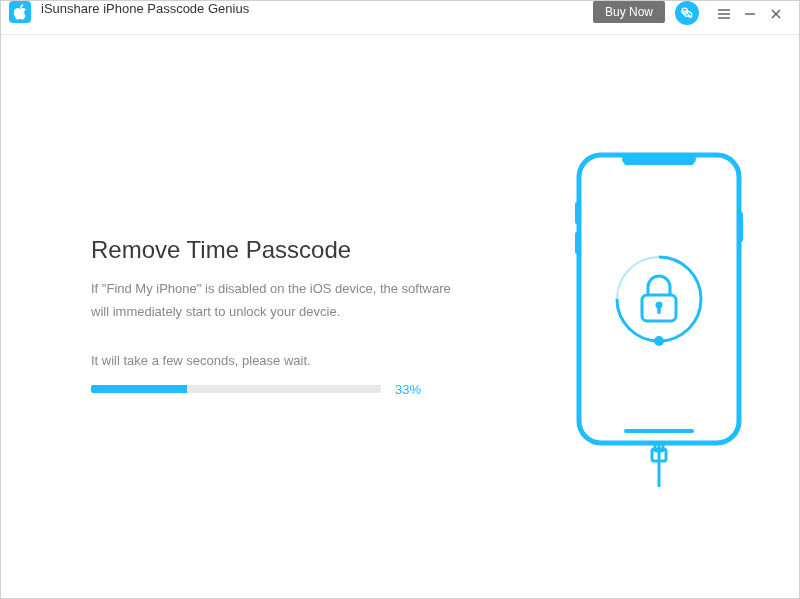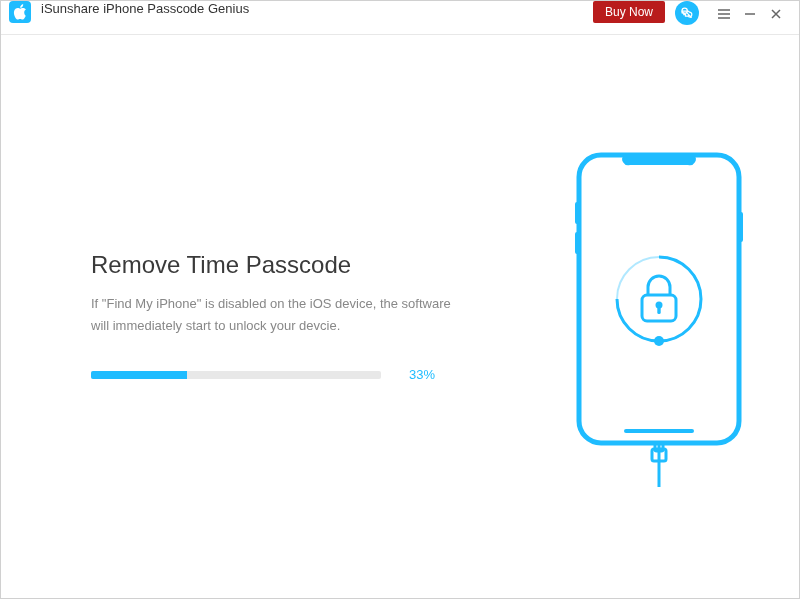--- a/index.html
+++ b/index.html
@@ -31,21 +31,21 @@
     margin-right: 10px;
   }
   .app-icon svg { width: 14px; height: 16px; }
   .app-title {
     font-size: 13px;
     color: #333;
     flex: 0 0 auto;
   }
   .spacer { flex: 1 1 auto; }
   .buy-btn {
-    background: #b91c1c;
+    background: #737373;
     color: #fff;
     font-size: 12px;
     padding: 4px 12px;
     border-radius: 2px;
     margin-right: 10px;
     cursor: pointer;
   }
   .key-btn {
     width: 24px;
     height: 24px;
@@ -93,21 +93,21 @@
     max-width: 380px;
   }
   .wait-text {
     font-size: 13px;
     color: #888;
     margin-bottom: 14px;
   }
   .progress-row {
     display: flex;
     align-items: center;
-    gap: 28px;
+    gap: 14px;
   }
   .progress-track {
     width: 290px;
     height: 8px;
     background: #e8e8e8;
     border-radius: 2px;
     overflow: hidden;
   }
   .progress-fill {
     height: 100%;
@@ -159,20 +159,21 @@
     <svg width="12" height="12" viewBox="0 0 12 12">
       <path stroke-width="1.5" d="M2 2l8 8M10 2l-8 8"></path>
     </svg>
   </div>
 </div>
 
 <div class="content">
   <div class="left">
     <div class="heading">Remove Time Passcode</div>
     <div class="desc">If "Find My iPhone" is disabled on the iOS device, the software will immediately start to unlock your devcie.</div>
+    <div class="wait-text">It will take a few seconds, please wait.</div>
     <div class="progress-row">
       <div class="progress-track">
         <div class="progress-fill" style="width: 33%;"></div>
       </div>
       <div class="progress-pct">33%</div>
     </div>
   </div>
   <div class="right">
     <div class="phone-illustration">
       <svg width="180" height="340" viewBox="0 0 180 340">

